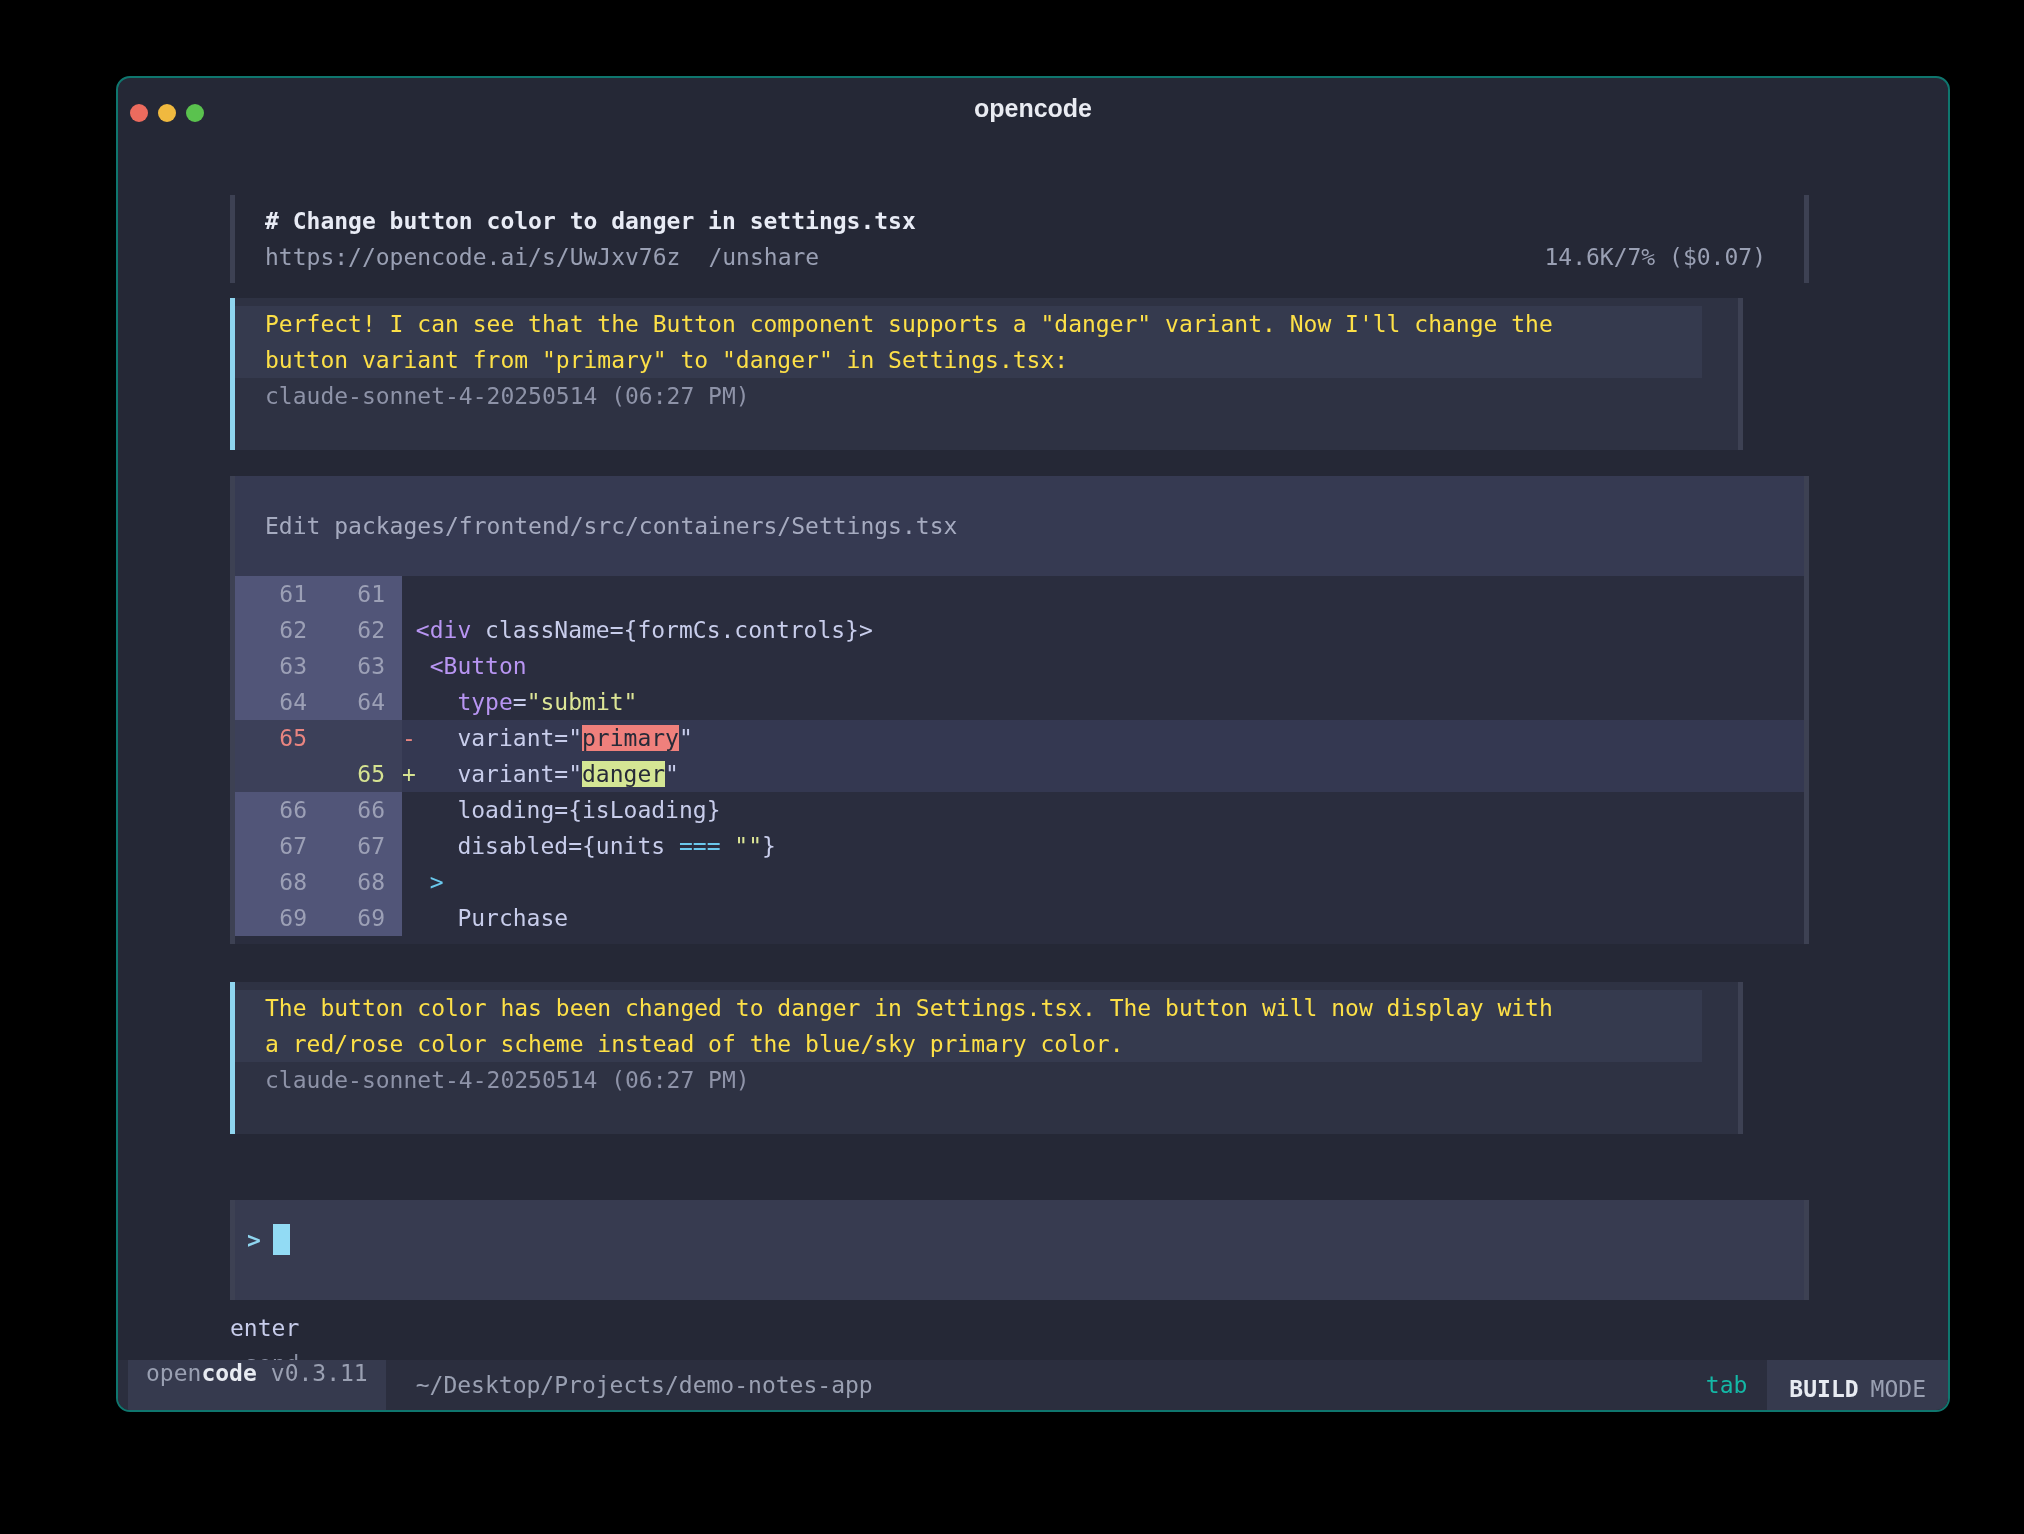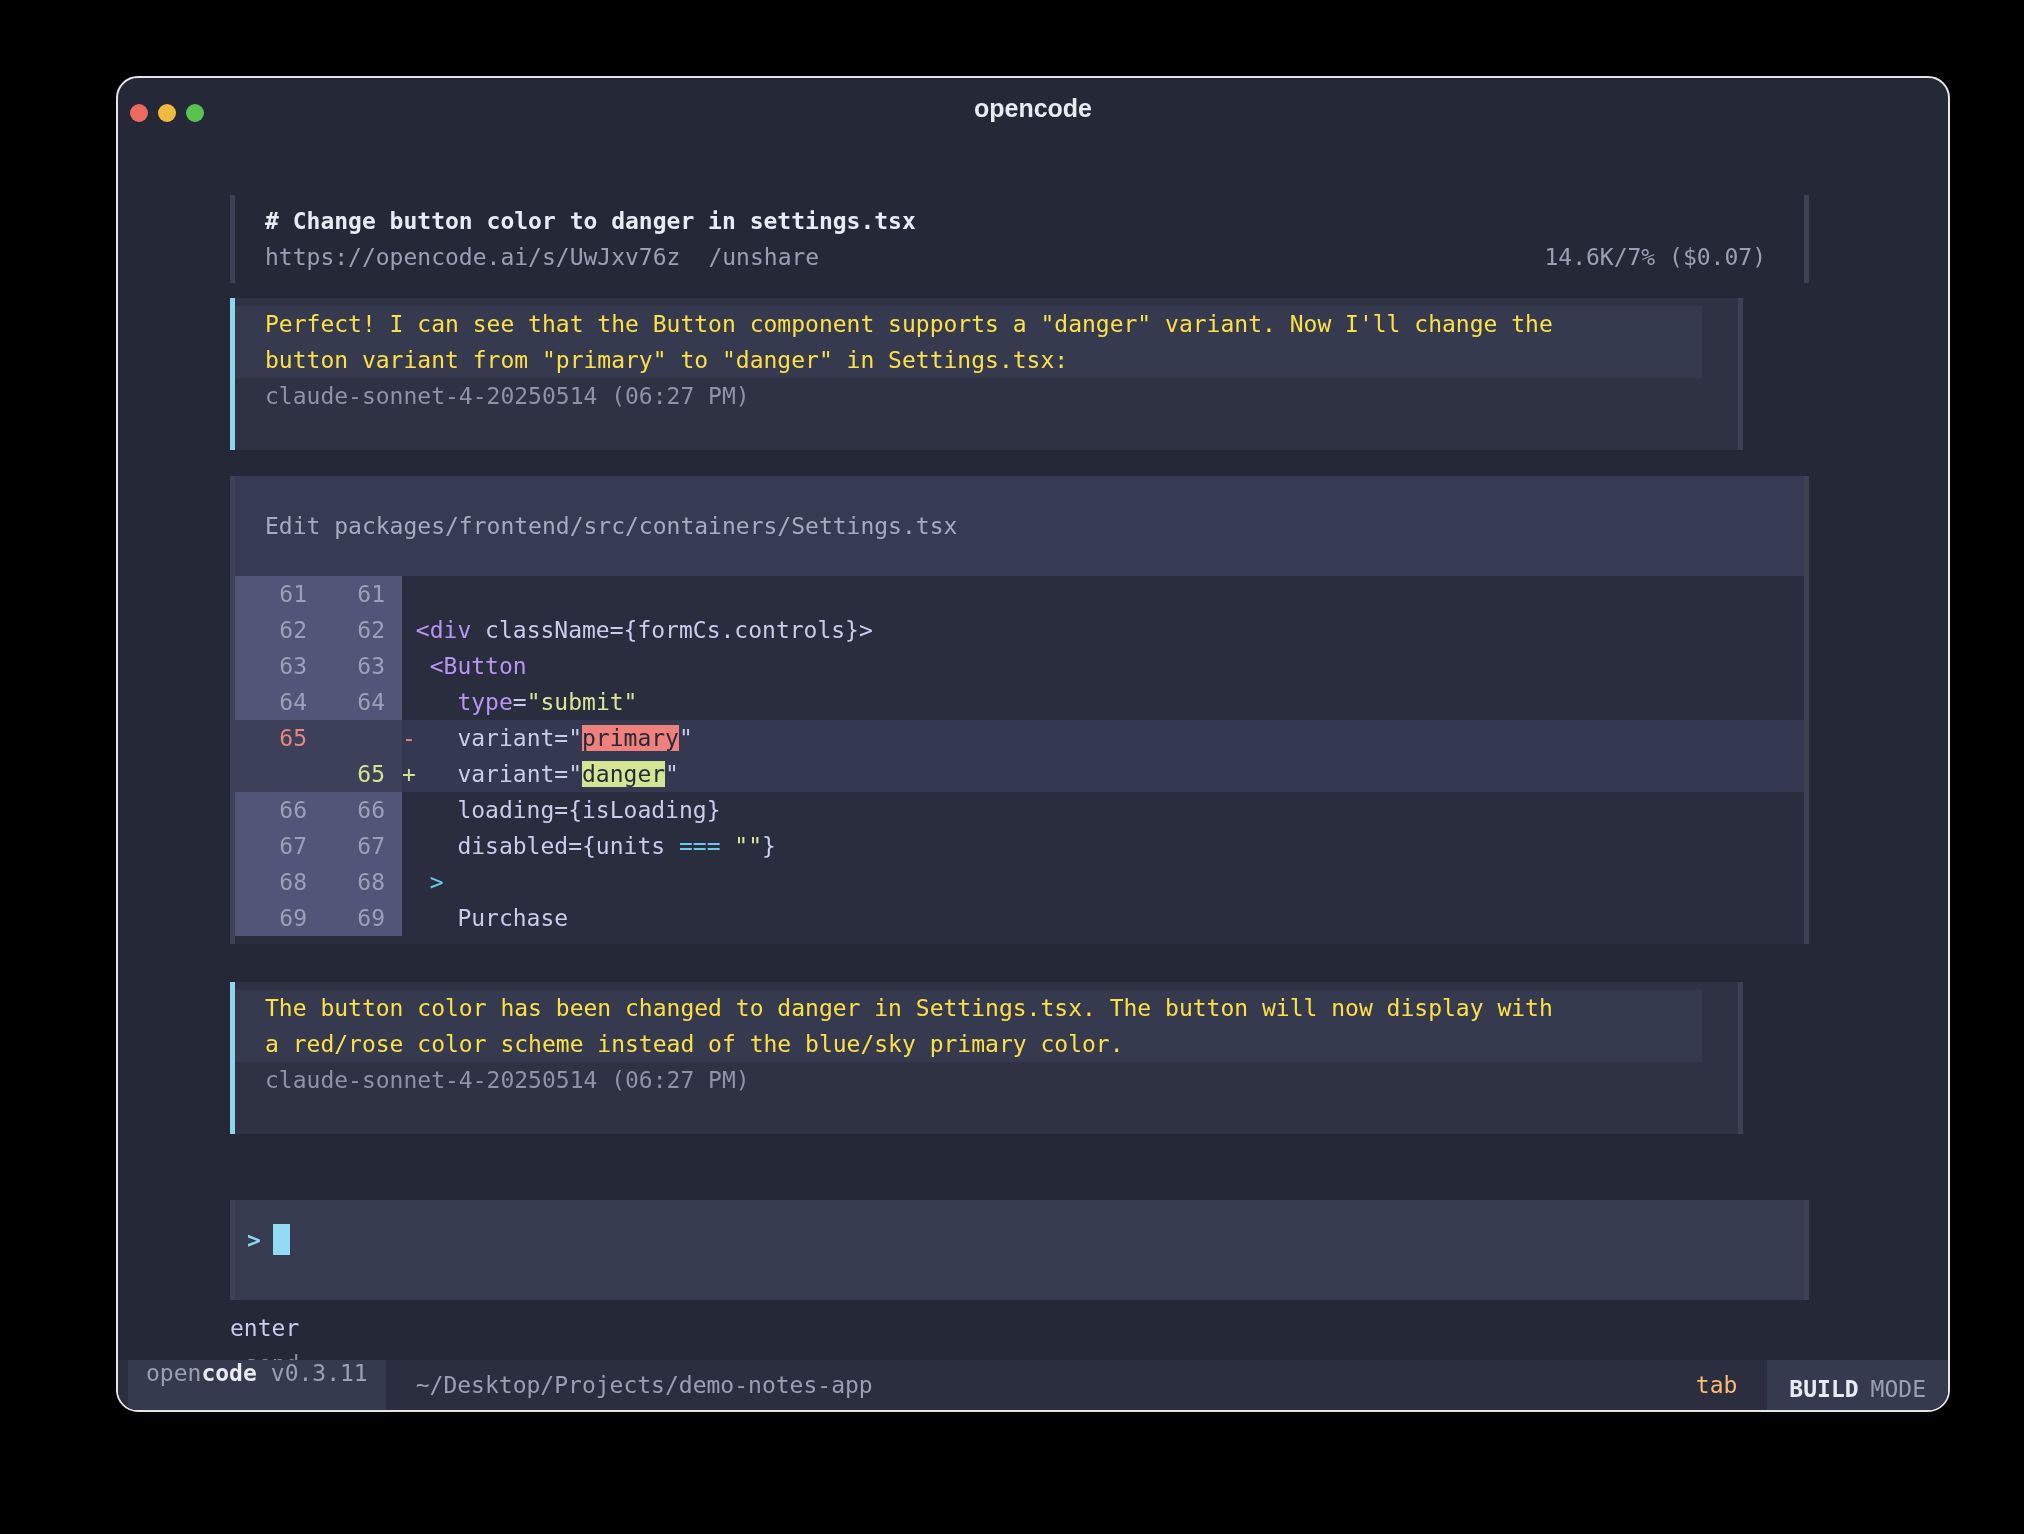--- a/index.html
+++ b/index.html
@@ -1,21 +1,21 @@
 <!DOCTYPE html>
 <html style="--accent_cyan: #8fd5ef; --traffic_red: #ec6b5e; --traffic_yellow: #f0b93f; --traffic_green: #5ac24e; --del_fg: #e98580; --del_bg: #ef807c; --add_fg: #d5e291; --add_bg: #d4e694; --syntax_purple: #b895f2; --syntax_string: #dce596; --syntax_cyan: #6ac8ec;"><head>
 <meta charset="utf-8">
 <style>
   * { margin:0; padding:0; box-sizing:border-box; }
   html,body { width:2024px; height:1534px; background:#000; overflow:hidden; }
   body { font-family:"DejaVu Sans Mono", monospace; font-size:23px; }
 
   .window {
     position:absolute; left:116px; top:76px; width:1834px; height:1336px;
-    background:#252836; border:2px solid #e5e5e5; border-radius:22px;
+    background:#252836; border:2px solid #0f766e; border-radius:14px;
     overflow:hidden;
   }
 
   
   .titlebar { position:relative; height:62px; }
   .traffic { position:absolute; left:12px; top:26px; display:flex; gap:10px; }
   .tl { width:18px; height:18px; border-radius:50%; }
   .tl.red { background:var(--traffic_red,#ec6b5e); }
   .tl.yellow { background:var(--traffic_yellow,#f0b93f); }
   .tl.green { background:var(--traffic_green,#5ac24e); }
@@ -112,21 +112,21 @@
     border-radius:0 0 12px 12px; overflow:hidden;
   }
   .sb-seg {
     background:#363a4e; display:flex; align-items:flex-start; padding:0 18px;
   }
   .sb-app { margin-left:10px; }
   .sb-dim { color:#9aa0b2; }
   .sb-bright { color:#e8ebf2; font-weight:bold; }
   .sb-cwd { color:#9aa0b2; display:flex; align-items:center; margin-left:30px; }
   .sb-spacer { flex:1; }
-  .sb-tab { color:#fdba74; display:flex; align-items:center; margin-right:30px; }
+  .sb-tab { color:#14b8a6; display:flex; align-items:center; margin-right:20px; }
   .sb-mode { padding:16px 22px; }
   .sb-mode .sb-dim { margin-left:12px; }
 </style>
 </head>
 <body>
 
 <div class="window">
 
   <div class="titlebar">
     <div class="traffic">

